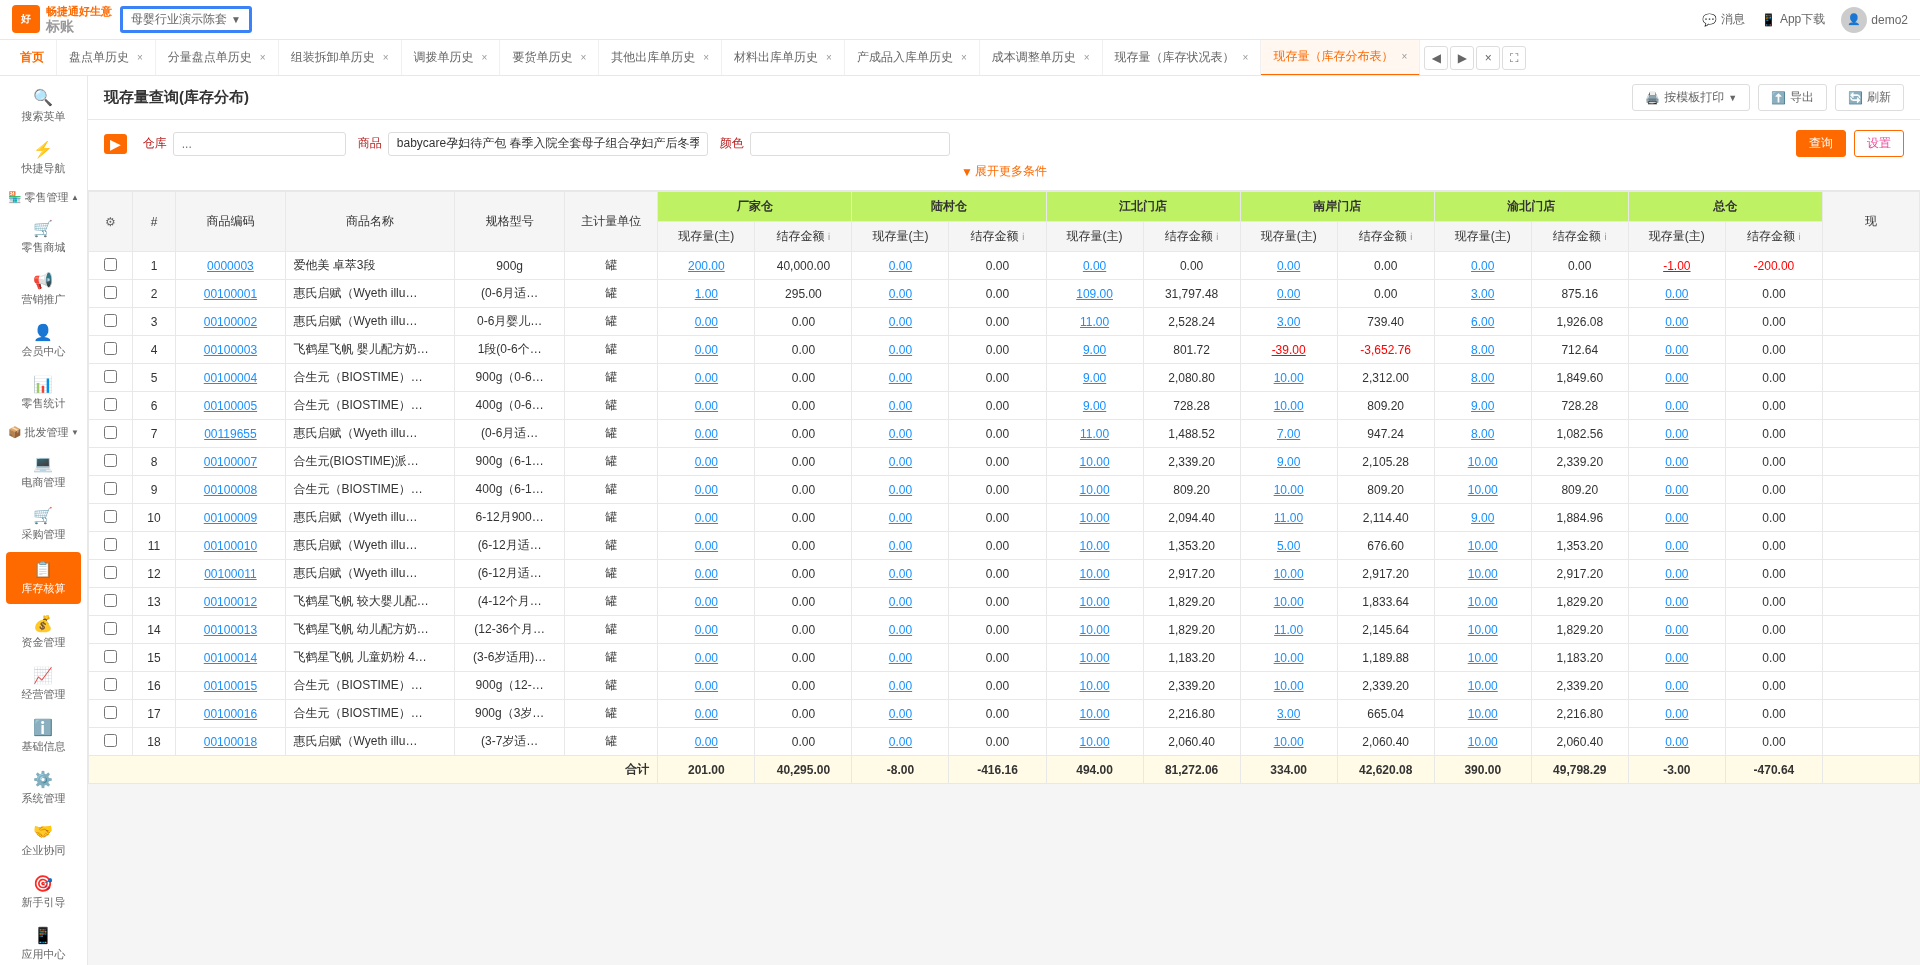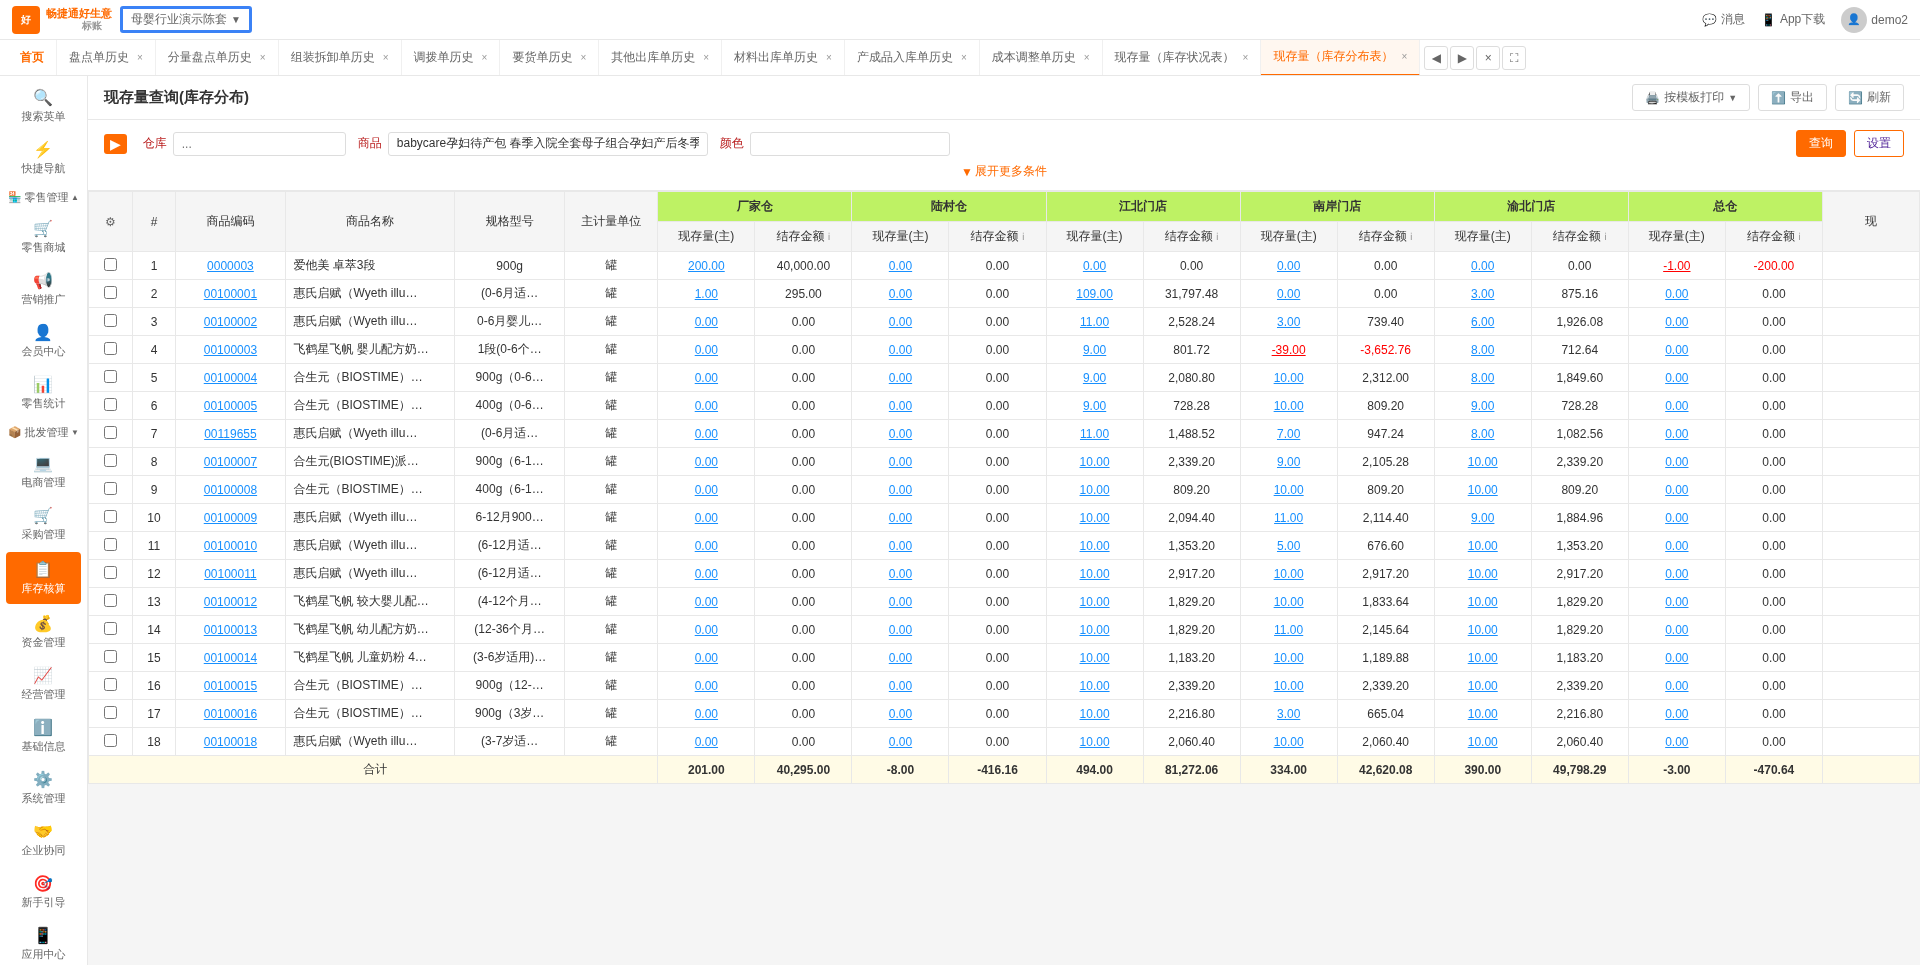--- a/index.html
+++ b/index.html
@@ -32,21 +32,21 @@
     .sidebar-item-icon { font-size: 16px; margin-bottom: 2px; }
     .sidebar-item-label { font-size: 11px; }
 
     
     .main-content { flex: 1; overflow: hidden; display: flex; flex-direction: column; }
     .page-header { background: #fff; padding: 8px 16px; border-bottom: 1px solid #e8e8e8; display: flex; align-items: center; justify-content: space-between; }
     .page-title { font-size: 15px; font-weight: bold; color: #333; }
     .page-actions { display: flex; gap: 8px; align-items: center; }
     .btn { padding: 4px 12px; border-radius: 3px; cursor: pointer; font-size: 12px; border: 1px solid #ddd; background: #fff; color: #666; display: flex; align-items: center; gap: 4px; }
     .btn-primary { background: #ff6a00; color: #fff; border-color: #ff6a00; }
-    .btn-outline { border: 1px solid #ff6a00; color: #4c1d95; background: #fff; }
+    .btn-outline { border: 1px solid #ff6a00; color: #ec4899; background: #fff; }
 
     
     .search-area { background: #fff; padding: 10px 16px; border-bottom: 1px solid #e8e8e8; }
     .search-row { display: flex; align-items: center; gap: 12px; flex-wrap: wrap; }
     .search-field { display: flex; align-items: center; gap: 6px; }
     .search-label { color: #b91c1c; font-size: 12px; white-space: nowrap; }
     .search-input { border: 1px solid #ddd; border-radius: 3px; padding: 4px 8px; font-size: 12px; color: #333; min-width: 80px; }
     .search-input-wide { min-width: 320px; }
     .search-input-color { min-width: 200px; }
     .expand-btn { color: #ff6a00; cursor: pointer; font-size: 12px; display: flex; align-items: center; gap: 2px; }
@@ -77,21 +77,21 @@
   </style>
 </head>
 <body>
 
 <div class="topbar">
   <div class="topbar-left">
     <div class="logo-area">
       <div class="logo-icon">好</div>
       <div>
         <div style="font-size:11px;line-height:1.2;">畅捷通好生意</div>
-        <div style="font-size:10px;color:#999;line-height:1.2;margin-left:36px;">标账</div>
+        <div style="font-size:14px;color:#999;line-height:1.2;">标账</div>
       </div>
     </div>
     <div class="industry-selector">
       <span>母婴行业演示陈套</span>
       <span style="font-size:10px;">▼</span>
     </div>
   </div>
   <div class="topbar-right">
     <div class="topbar-right-item">
       <span>💬</span>
@@ -707,21 +707,21 @@
     <td>2,060.40</td>
     <td><span class="text-link">10.00</span></td>
     <td>2,060.40</td>
     <td><span class="text-link">0.00</span></td>
     <td>0.00</td>
     <td></td>
   </tr>
           </tbody>
         <tfoot>
           <tr class="summary-row">
-            <td colspan="6" style="text-align:center;padding-left:12px;font-weight:normal;">合计</td>
+            <td colspan="6" style="text-align:right;padding-left:12px;font-weight:bold;">合计</td>
             <td>201.00</td>
             <td>40,295.00</td>
             <td class="text-red">-8.00</td>
             <td class="text-red">-416.16</td>
             <td>494.00</td>
             <td>81,272.06</td>
             <td>334.00</td>
             <td>42,620.08</td>
             <td>390.00</td>
             <td>49,798.29</td>

